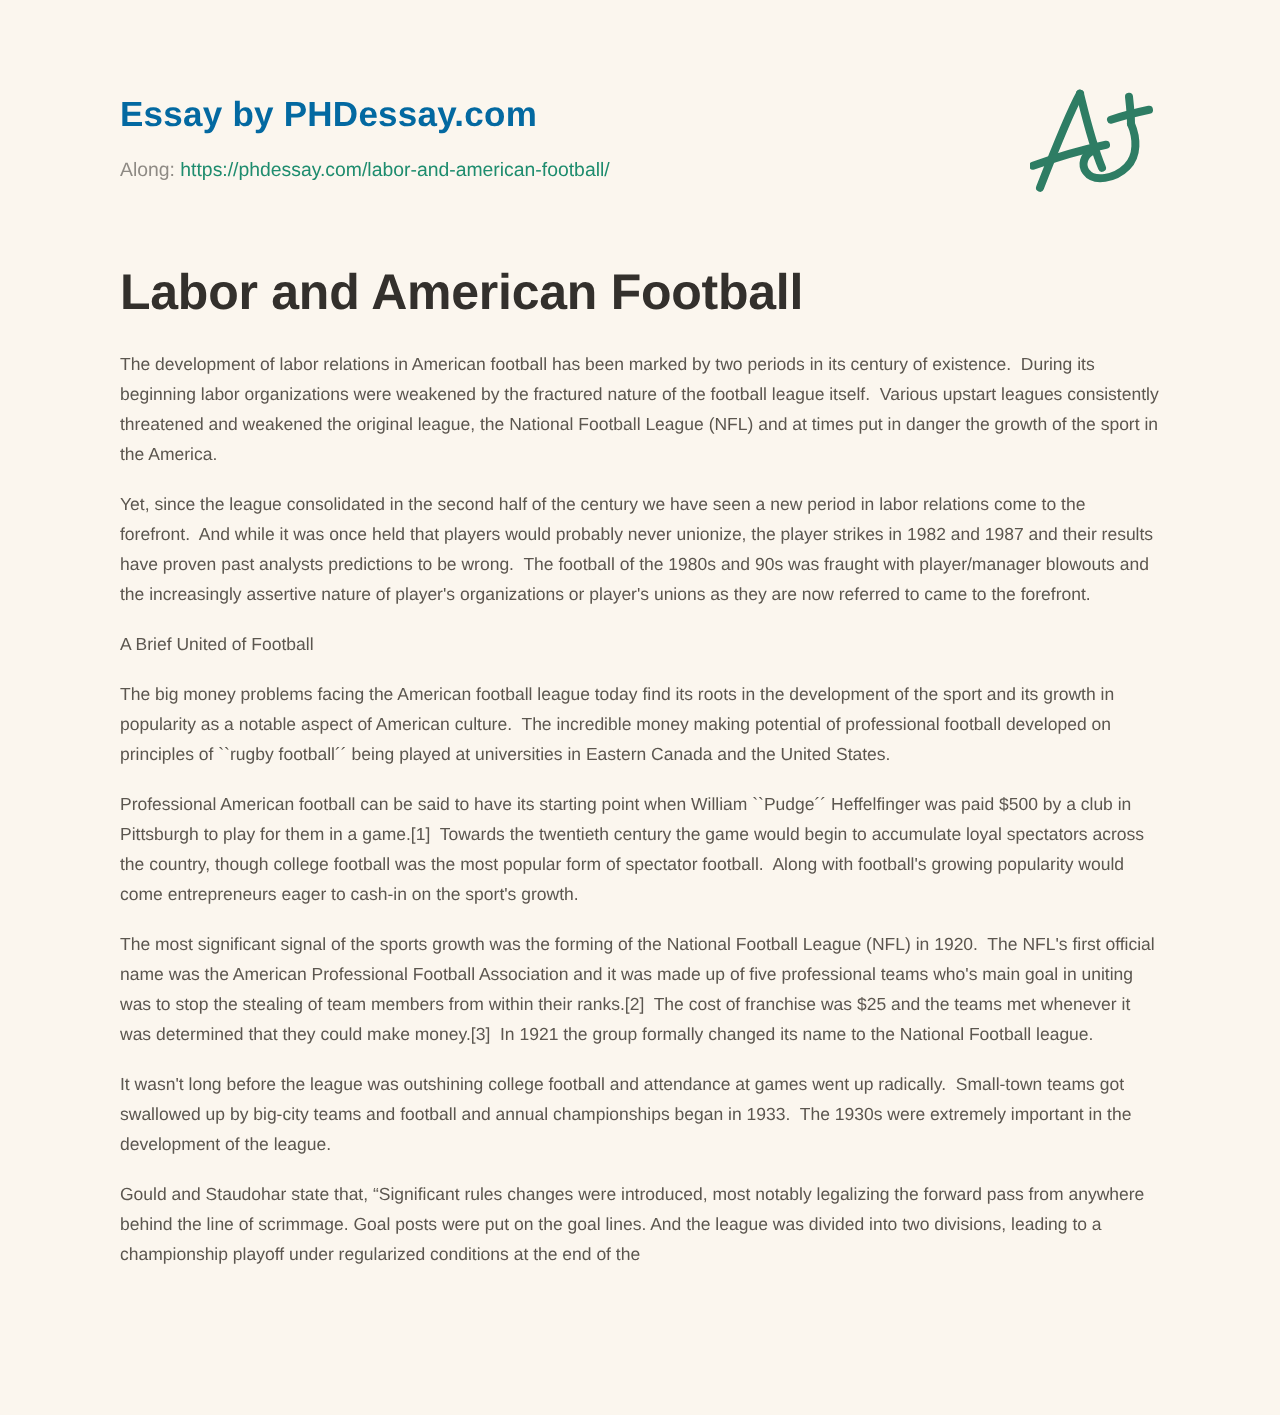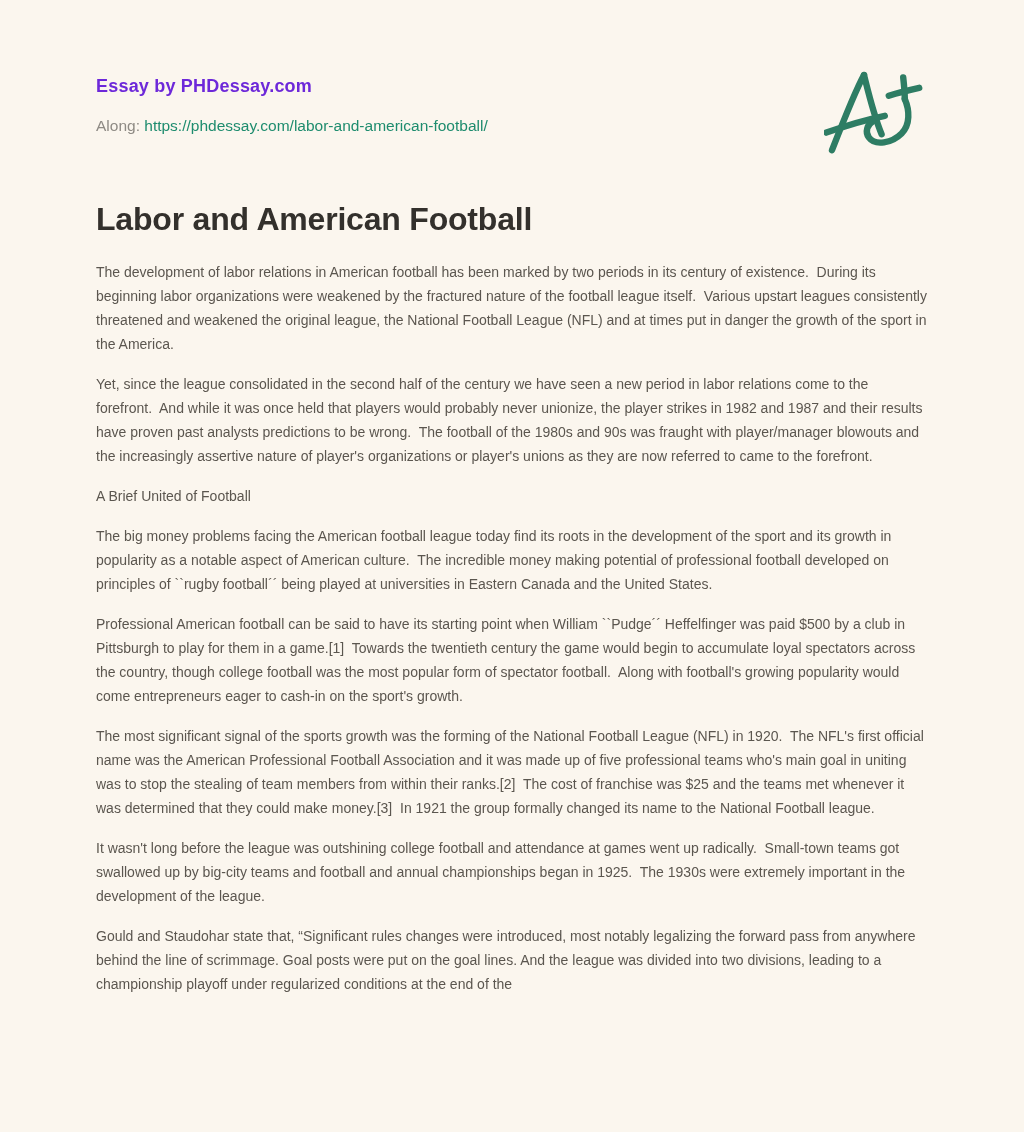--- a/index.html
+++ b/index.html
@@ -12,23 +12,23 @@
     position: relative;
     width: 1024px;
     height: 1132px;
     margin: 0 auto;
     background: #fbf6ee;
     overflow: hidden;
     box-sizing: border-box;
     padding: 76px 96px 0 96px;
   }
   .brand-title {
-    font-size: 18px;
+    font-size: 28px;
     font-weight: bold;
-    color: #6d28d9;
+    color: #0369a1;
     letter-spacing: 0.2px;
     margin: 0;
   }
   .source-line {
     margin-top: 20px;
     font-size: 15.5px;
     color: #8e8a84;
   }
   .source-link {
     color: #1e8c6e;
@@ -38,21 +38,21 @@
   }
   .logo {
     position: absolute;
     top: 60px;
     right: 96px;
     width: 104px;
     height: 102px;
   }
   .essay-title {
     margin: 66px 0 0 0;
-    font-size: 32px;
+    font-size: 40px;
     font-weight: 600;
     color: #33302c;
     letter-spacing: -0.2px;
   }
   .essay-body p {
     margin: 16px 0 0 0;
     font-size: 14px;
     line-height: 24px;
     color: #5b564f;
     white-space: pre-wrap;
@@ -85,17 +85,17 @@
 
   <h1 class="essay-title">Labor and American Football</h1>
 
   <div class="essay-body">
     <p>The development of labor relations in American football has been marked by two periods in its century of existence.  During its beginning labor organizations were weakened by the fractured nature of the football league itself.  Various upstart leagues consistently threatened and weakened the original league, the National Football League (NFL) and at times put in danger the growth of the sport in the America.</p>
     <p>Yet, since the league consolidated in the second half of the century we have seen a new period in labor relations come to the forefront.  And while it was once held that players would probably never unionize, the player strikes in 1982 and 1987 and their results have proven past analysts predictions to be wrong.  The football of the 1980s and 90s was fraught with player/manager blowouts and the increasingly assertive nature of player's organizations or player's unions as they are now referred to came to the forefront.</p>
     <p>A Brief United of Football</p>
     <p>The big money problems facing the American football league today find its roots in the development of the sport and its growth in popularity as a notable aspect of American culture.  The incredible money making potential of professional football developed on principles of ``rugby football´´ being played at universities in Eastern Canada and the United States.</p>
     <p>Professional American football can be said to have its starting point when William ``Pudge´´ Heffelfinger was paid $500 by a club in Pittsburgh to play for them in a game.[1]  Towards the twentieth century the game would begin to accumulate loyal spectators across the country, though college football was the most popular form of spectator football.  Along with football's growing popularity would come entrepreneurs eager to cash-in on the sport's growth.</p>
     <p>The most significant signal of the sports growth was the forming of the National Football League (NFL) in 1920.  The NFL's first official name was the American Professional Football Association and it was made up of five professional teams who's main goal in uniting was to stop the stealing of team members from within their ranks.[2]  The cost of franchise was $25 and the teams met whenever it was determined that they could make money.[3]  In 1921 the group formally changed its name to the National Football league.</p>
-    <p>It wasn't long before the league was outshining college football and attendance at games went up radically.  Small-town teams got swallowed up by big-city teams and football and annual championships began in 1925.  The 1930s were extremely important in the development of the league.</p>
+    <p>It wasn't long before the league was outshining college football and attendance at games went up radically.  Small-town teams got swallowed up by big-city teams and football and annual championships began in 1933.  The 1930s were extremely important in the development of the league.</p>
     <p>Gould and Staudohar state that, “Significant rules changes were introduced, most notably legalizing the forward pass from anywhere behind the line of scrimmage. Goal posts were put on the goal lines. And the league was divided into two divisions, leading to a championship playoff under regularized conditions at the end of the</p>
   </div>
 
 </div>
 
 </body></html>

